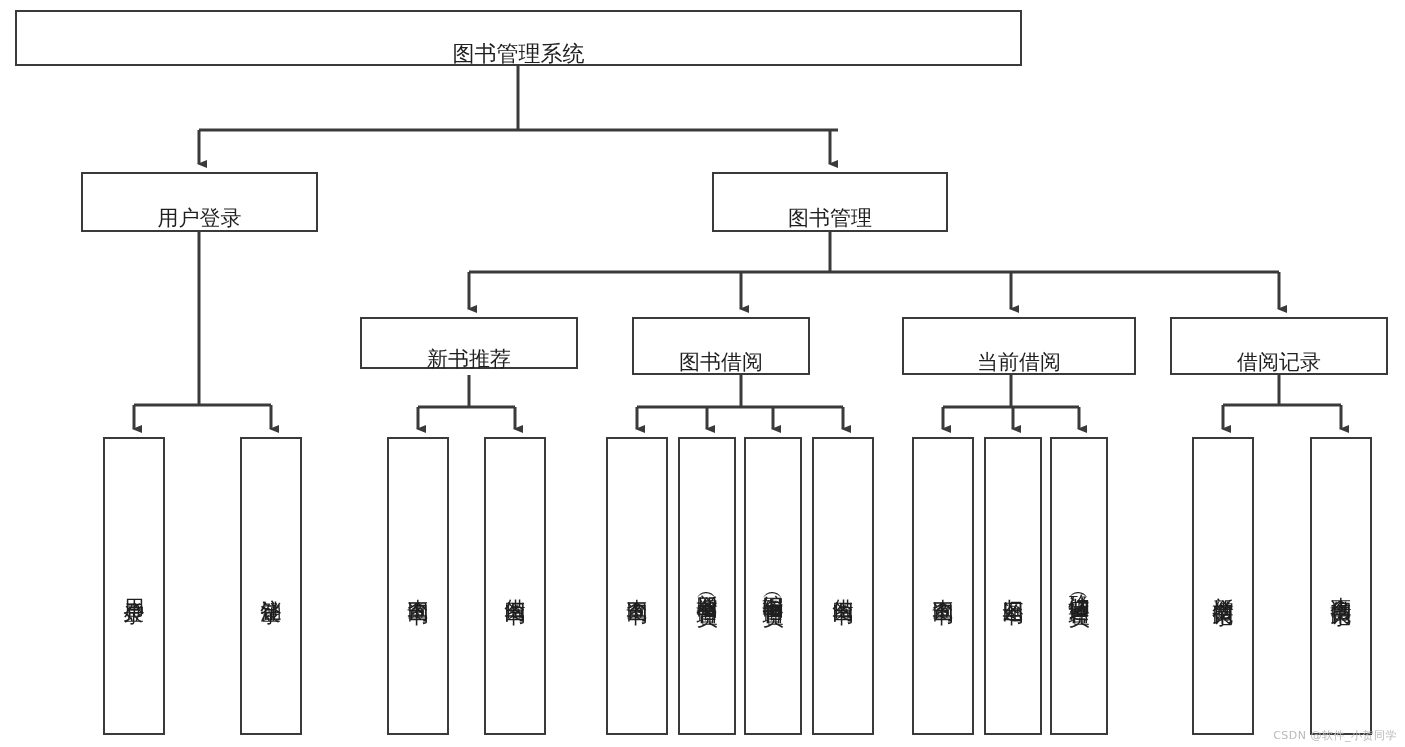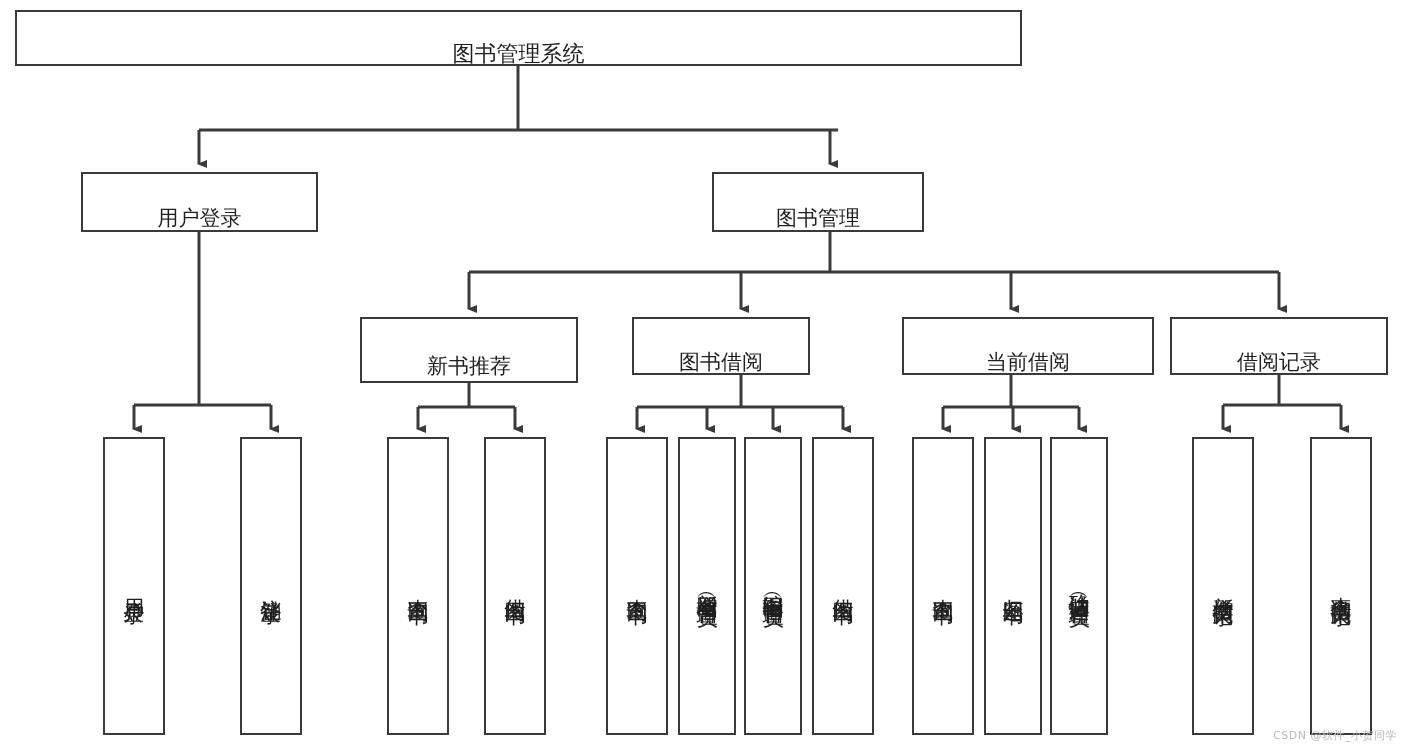--- a/index.html
+++ b/index.html
@@ -147,33 +147,33 @@
   </svg>
 
   <div class="node horiz root" style="left:15px; top:10px; width:1007px; height:56px;">
     <span class="node-label">图书管理系统</span>
   </div>
 
   <div class="node horiz" style="left:81px; top:172px; width:237px; height:60px;">
     <span class="node-label">用户登录</span>
   </div>
 
-  <div class="node horiz" style="left:712px; top:172px; width:212px; height:60px;">
+  <div class="node horiz" style="left:712px; top:172px; width:236px; height:60px;">
     <span class="node-label">图书管理</span>
   </div>
 
-  <div class="node horiz" style="left:360px; top:317px; width:218px; height:66px;">
+  <div class="node horiz" style="left:360px; top:317px; width:218px; height:52px;">
     <span class="node-label">新书推荐</span>
   </div>
 
   <div class="node horiz" style="left:632px; top:317px; width:178px; height:58px;">
     <span class="node-label">图书借阅</span>
   </div>
 
-  <div class="node horiz" style="left:902px; top:317px; width:252px; height:58px;">
+  <div class="node horiz" style="left:902px; top:317px; width:234px; height:58px;">
     <span class="node-label">当前借阅</span>
   </div>
 
   <div class="node horiz" style="left:1170px; top:317px; width:218px; height:58px;">
     <span class="node-label">借阅记录</span>
   </div>
 
   <div class="node vert" style="left:103px; top:437px; width:62px; height:298px;">
     <span class="node-label">用户登录</span>
   </div>

